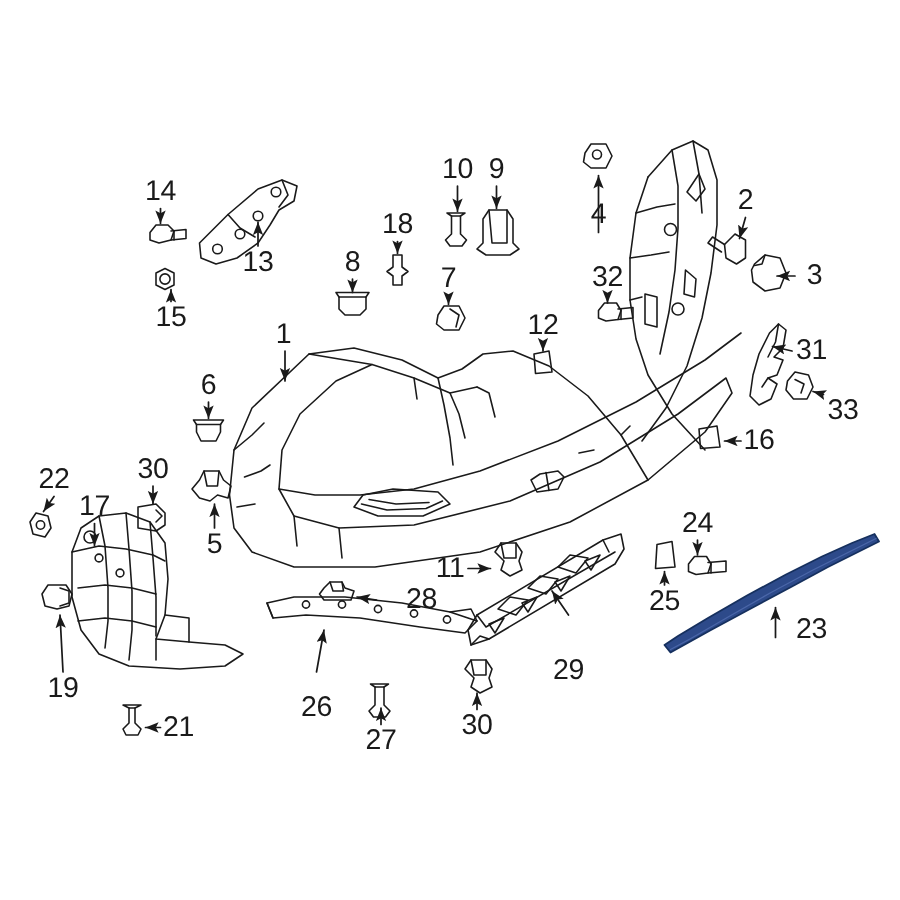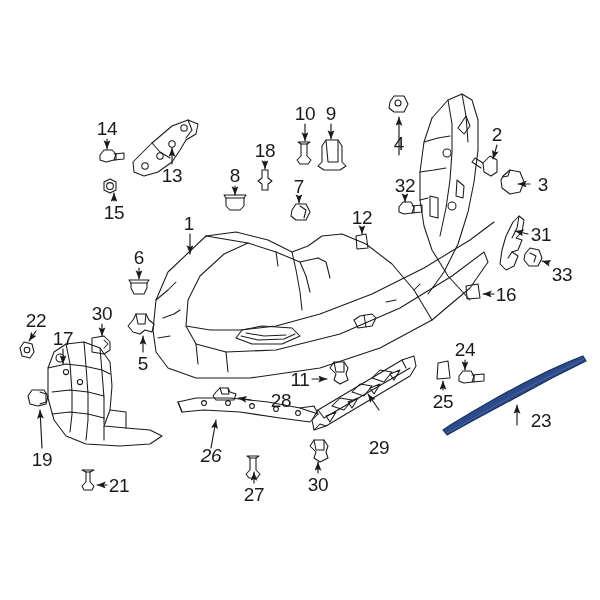--- a/index.html
+++ b/index.html
@@ -356,21 +356,21 @@
     <span class="callout-num" style="left:506px;top:294px;text-align:right;">16</span>
     <span class="callout-num" style="left:63px;top:338px;">17</span>
     <span class="callout-num" style="left:265px;top:150px;text-align:center;">18</span>
     <span class="callout-num" style="left:42px;top:459px;">19</span>
     <span class="callout-num" style="left:102px;top:313px;">30</span>
     <span class="callout-num" style="left:119px;top:485px;">21</span>
     <span class="callout-num" style="left:36px;top:320px;">22</span>
     <span class="callout-num" style="left:517px;top:420px;margin-left:24px;">23</span>
     <span class="callout-num" style="left:465px;top:349px;">24</span>
     <span class="callout-num" style="left:443px;top:401px;">25</span>
-    <span class="callout-num" style="left:211px;top:455px;font-style:italic;">26</span>
+    <span class="callout-num" style="left:211px;top:472px;">26</span>
     <span class="callout-num" style="left:254px;top:494px;">27</span>
     <span class="callout-num" style="left:281px;top:400px;text-align:right;">28</span>
     <span class="callout-num" style="left:379px;top:421px;margin-top:26px;">29</span>
     <span class="callout-num" style="left:318px;top:484px;">30</span>
     <span class="callout-num" style="left:541px;top:234px;">31</span>
     <span class="callout-num" style="left:405px;top:185px;">32</span>
     <span class="callout-num" style="left:562px;top:263px;margin-top:11px;">33</span>
   </div>
 
 </div>

